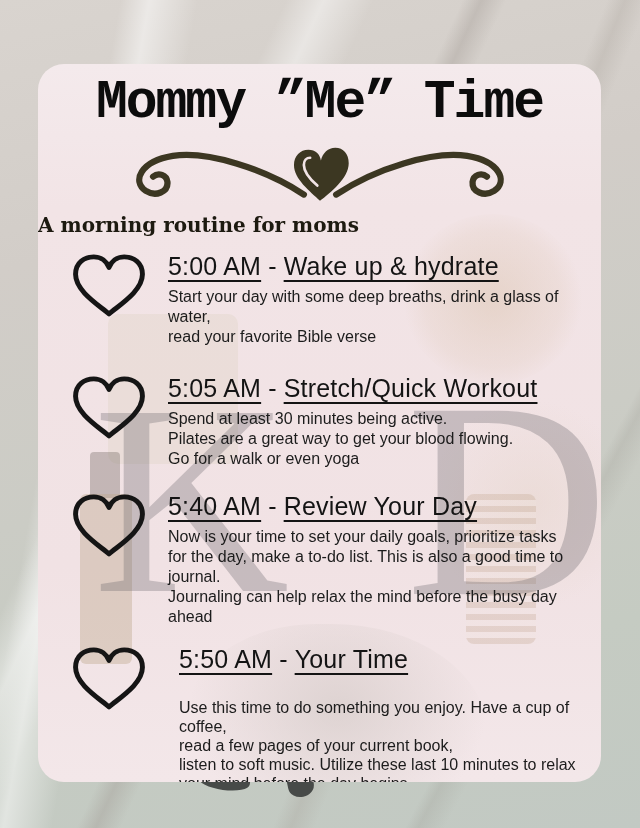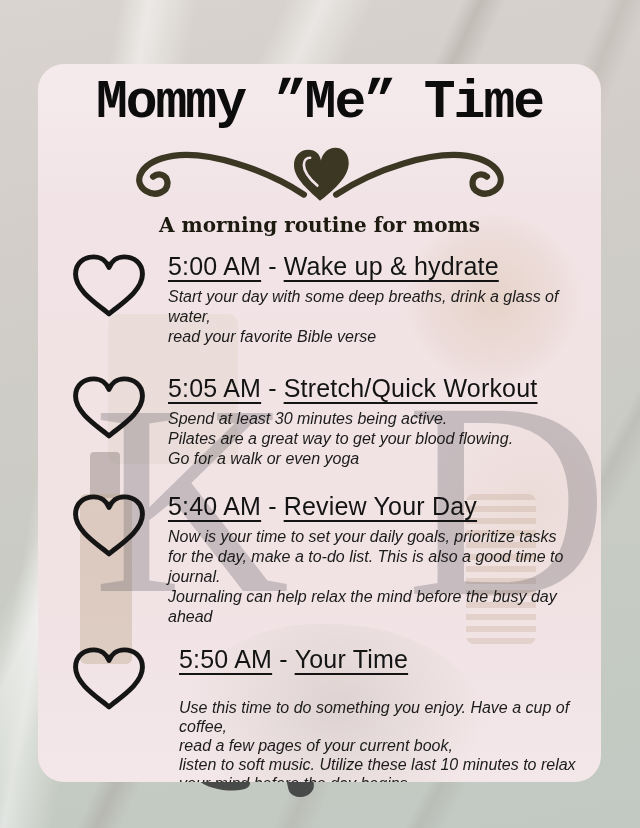--- a/index.html
+++ b/index.html
@@ -56,21 +56,21 @@
   .wm-d { left: 368px; top: 296px; font-size: 280px; }
 
   
   .title {
     position: relative; margin-top: 6px; text-align: center;
     font-family: Liberation Mono, monospace; font-weight: 700;
     font-size: 53px; line-height: 66px; letter-spacing: -2px; color: #0c0c0c;
   }
   .flourish { position: relative; display: block; margin: 2px auto 0; }
   .subtitle {
-    position: relative; margin-top: 4px; text-align: center;
+    position: relative; margin-top: 4px; text-align: left;
     font-family: "DejaVu Serif", serif; font-weight: 700;
     font-size: 20px; line-height: 27px; color: #1d1a10; letter-spacing: 0px;
   }
 
   
   .items { position: relative; margin-top: 12px; padding-left: 20px; }
   .item { display: flex; align-items: flex-start; }
   .item:nth-child(1) { margin-bottom: 26px; }
   .item:nth-child(2) { margin-bottom: 22px; }
   .item:nth-child(3) { margin-bottom: 17px; }
@@ -79,21 +79,21 @@
   .content { flex: 1 1 auto; padding-left: 8px; padding-right: 4px; }
   .heading {
     font-size: 25px; line-height: 30px; color: #141414; letter-spacing: 0.2px;
     white-space: nowrap;
   }
   .heading .u {
     text-decoration: underline; text-decoration-thickness: 2px; text-underline-offset: 5px;
   }
   .heading .sep { margin: 0 7px; }
   .desc {
-    margin-top: 6px; font-style: italic; font-size: 16px; line-height: 20px;
+    margin-top: 6px; font-size: 16px; line-height: 20px;
     color: #1c1c1c; white-space: pre-line;
   }
   .item:nth-child(4) .desc { line-height: 19px; margin-top: 24px; }
   .item:nth-child(5) .desc { margin-top: 4px; text-align: center; padding-right: 40px; }
 </style>
 </head>
 <body>
 
 <div class="backdrop">
   <div class="leaf-tip one"></div>

